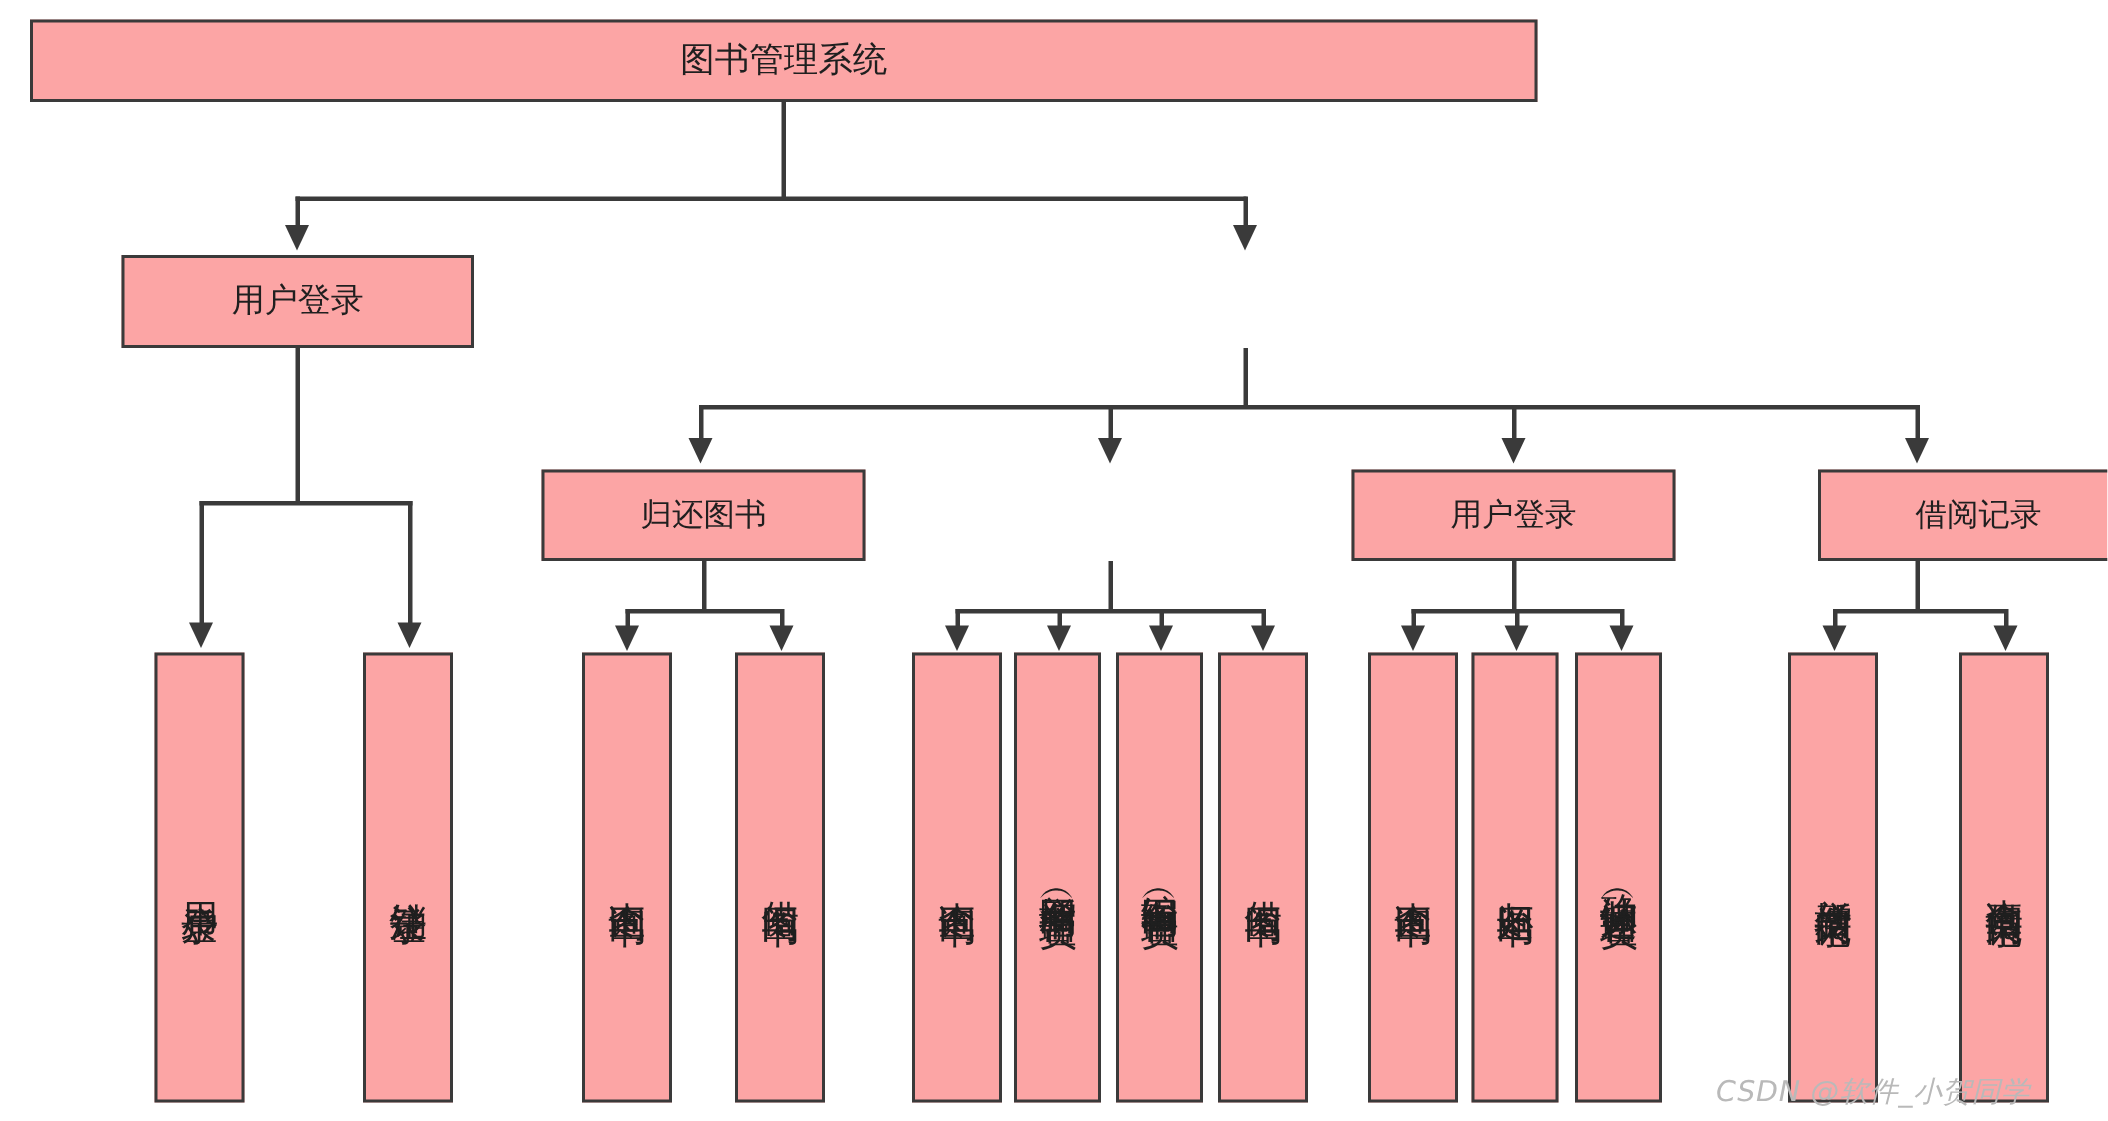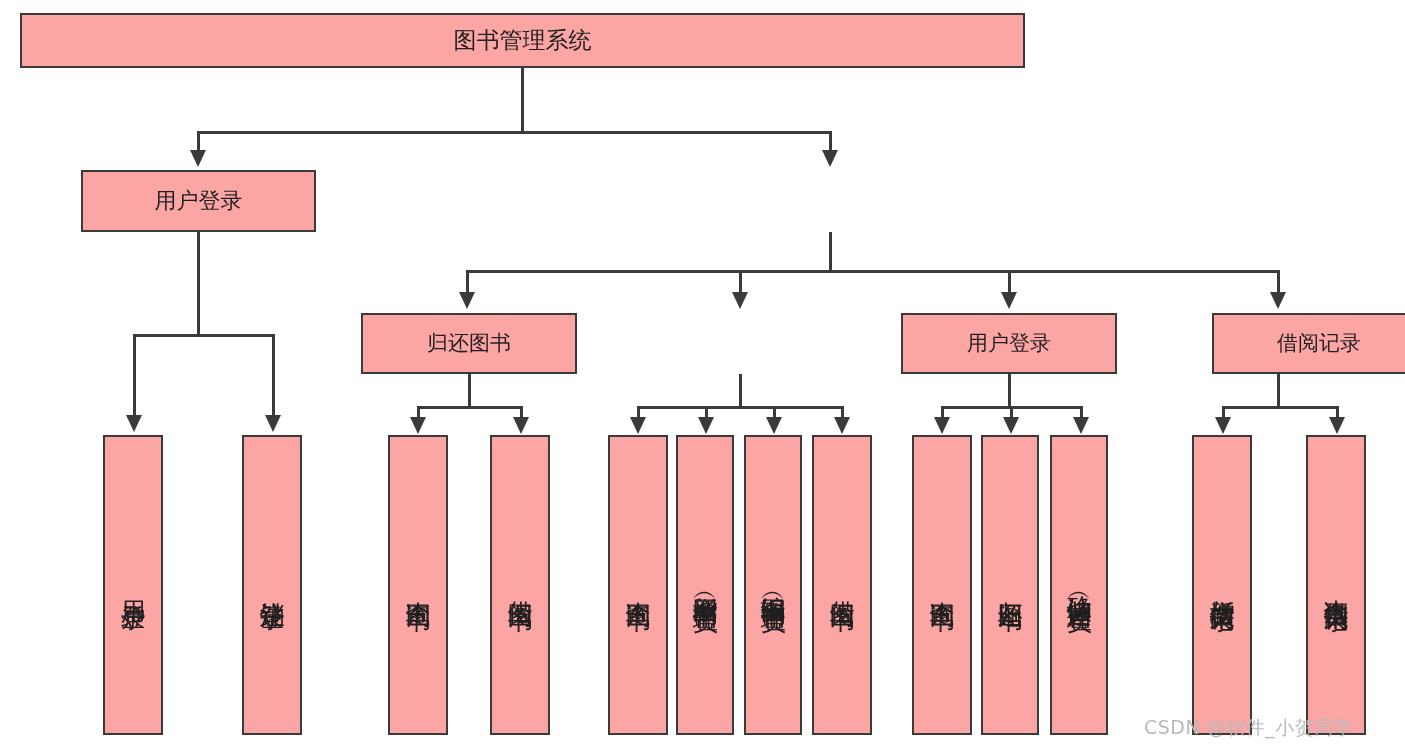--- a/index.html
+++ b/index.html
@@ -198,17 +198,17 @@
     <span class="vtext">确认归还（管理员）</span>
   </div>
 
   <div class="node leaf" style="left:1192px;top:435px;width:60px;height:300px;">
     <span class="vtext">新增借阅记录</span>
   </div>
   <div class="node leaf" style="left:1306px;top:435px;width:60px;height:300px;">
     <span class="vtext">查询借阅记录</span>
   </div>
 
-  <div class="watermark" style="left:1144px;top:715px;">
+  <div class="watermark" style="left:1144px;top:715px;font-style:italic;">
     <span>CSDN @软件_小贺同学</span>
   </div>
 
 </div>
 
 </body></html>

